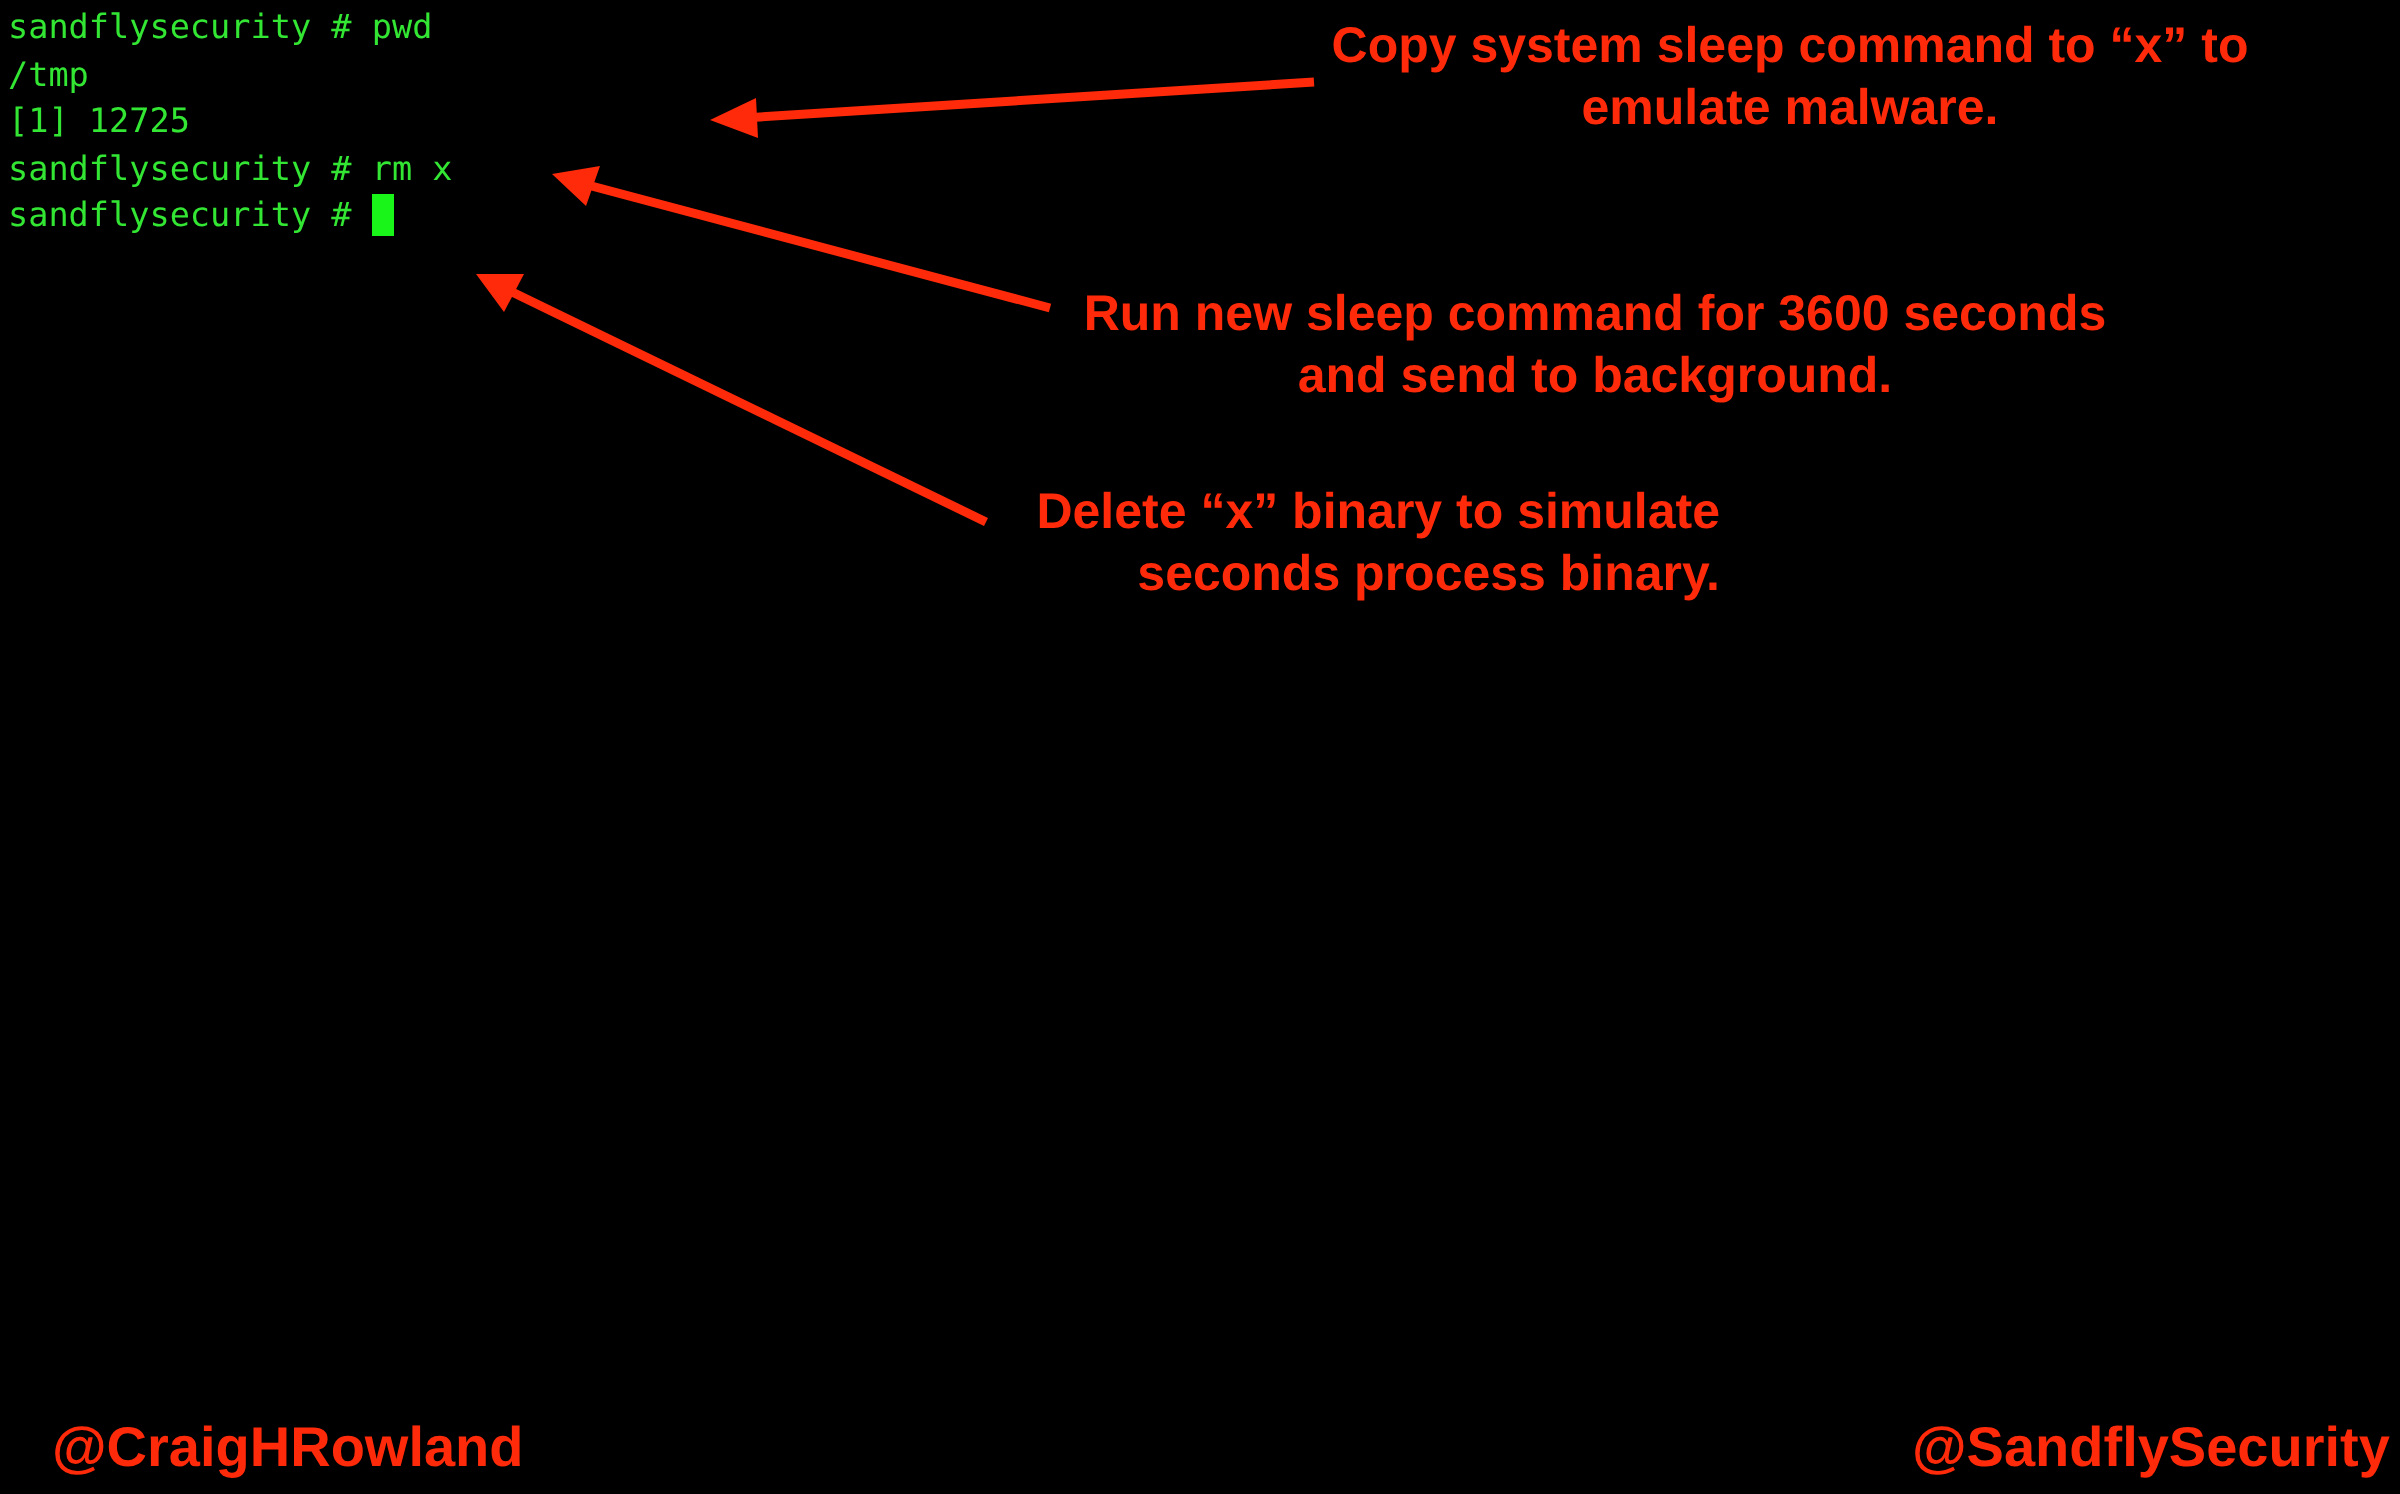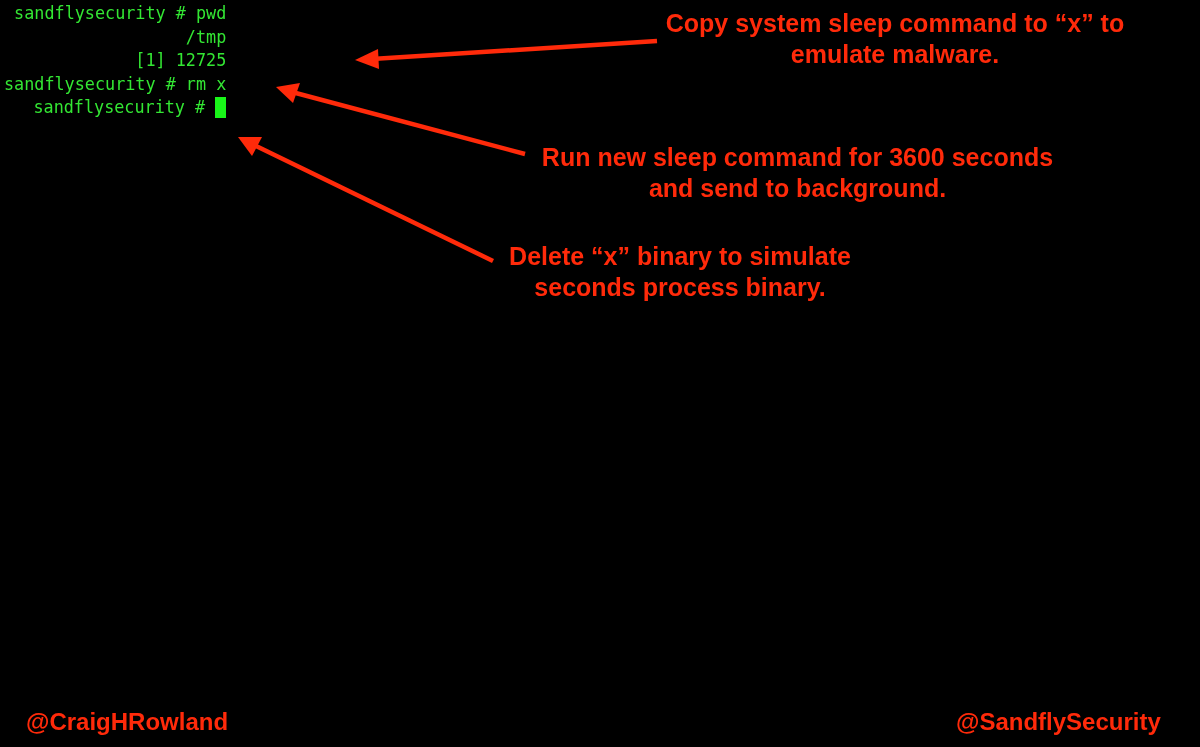--- a/index.html
+++ b/index.html
@@ -1,21 +1,21 @@
 <!DOCTYPE html>
 <html><head>
 <meta charset="utf-8">
 <style>
   html, body { margin:0; padding:0; background:#000; }
   body { width:1200px; height:747px; position:relative; overflow:hidden; }
-  .terminal { position:absolute; left:4px; top:2px; font-family:"DejaVu Sans Mono", monospace; font-size:16.8px; color:#33e633;text-align:right; }
+  .terminal { position:absolute; left:4px; top:2px; font-family:"DejaVu Sans Mono", monospace; font-size:16.8px; color:#33e633; }
   .line { height:23.5px; line-height:23.5px; white-space:pre; }
   .cursor { display:inline-block; width:11px; height:21px; background:#19f519; vertical-align:-5px; }
   .note { position:absolute; font-family:"Liberation Sans", sans-serif; font-weight:bold; font-size:25px; color:#ff2a0a; text-align:center; line-height:31px; }
-  .credit { position:absolute; font-family:"Liberation Sans", sans-serif; font-weight:bold; font-size:24px; color:#ff2a0a; }
+  .credit { position:absolute; font-family:"Liberation Sans", sans-serif; font-weight:bold; font-size:28px; color:#ff2a0a; }
   svg.arrows { position:absolute; left:0; top:0; }
 </style>
 </head>
 <body>
 
 <div class="terminal">
   <div class="line"><span>sandflysecurity # </span><span>pwd</span></div>
   <div class="line"><span>/tmp</span></div>
   <div class="line"><span>[1] 12725</span></div>
   <div class="line"><span>sandflysecurity # </span><span>rm x</span></div>
@@ -45,19 +45,19 @@
 <div class="note" style="left:660px; top:8px; width:470px;">
   <div>Copy system sleep command to “x” to</div>
   <div>emulate malware.</div>
 </div>
 
 <div class="note" style="left:535px; top:142px; width:525px;">
   <div>Run new sleep command for 3600 seconds</div>
   <div>and send to background.</div>
 </div>
 
-<div class="note" style="left:500px; top:241px; width:360px;">
+<div class="note" style="left:500px; top:241px; width:360px;text-align:right;">
   <div>Delete “x” binary to simulate</div>
   <div>seconds process binary.</div>
 </div>
 
 <div class="credit" style="left:26px; top:708px;">@CraigHRowland</div>
 <div class="credit" style="left:956px; top:708px;">@SandflySecurity</div>
 
 </body></html>

